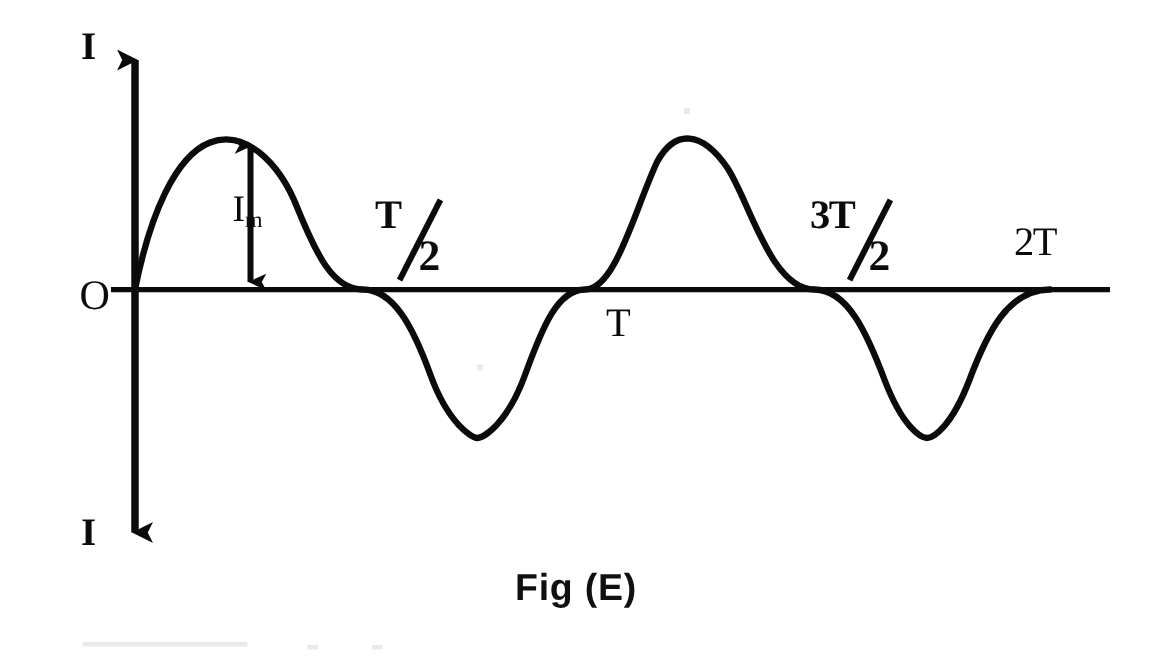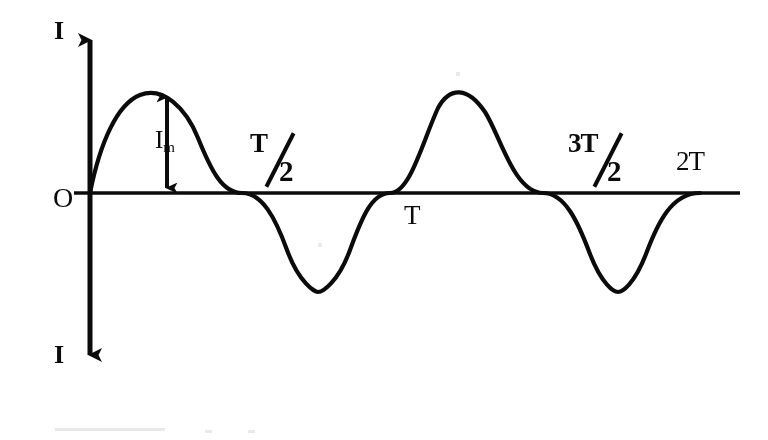--- a/index.html
+++ b/index.html
@@ -105,21 +105,21 @@
   #label-t-over-2 { left: 248px; top: 128px; }
   #label-t-over-2 .num { left: 2px; top: 0px; }
   #label-t-over-2 .den { left: 31px; top: 27px; }
   #label-t-over-2 .bar {
     left: 8px; top: 2px;
     width: 4px; height: 60px;
     transform: rotate(27deg);
     transform-origin: 50% 50%;
     margin-left: 22px;
   }
-  #label-3t-over-2 { left: 568px; top: 128px; }
+  #label-3t-over-2 { left: 540px; top: 128px; }
   #label-3t-over-2 .num { left: 0px; top: 0px; }
   #label-3t-over-2 .den { left: 39px; top: 27px; }
   #label-3t-over-2 .bar {
     left: 8px; top: 2px;
     width: 4px; height: 60px;
     transform: rotate(27deg);
     transform-origin: 50% 50%;
     margin-left: 30px;
   }
   #caption {
@@ -214,14 +214,15 @@
   <div class="lbl" id="label-t">T</div>
 
   <div class="frac" id="label-3t-over-2">
     <span class="num">3T</span>
     <span class="bar"></span>
     <span class="den">2</span>
   </div>
 
   <div class="lbl" id="label-2t">2T</div>
 
+  <div id="caption">Fig (E)</div>
 
 </div>
 
 </body></html>

